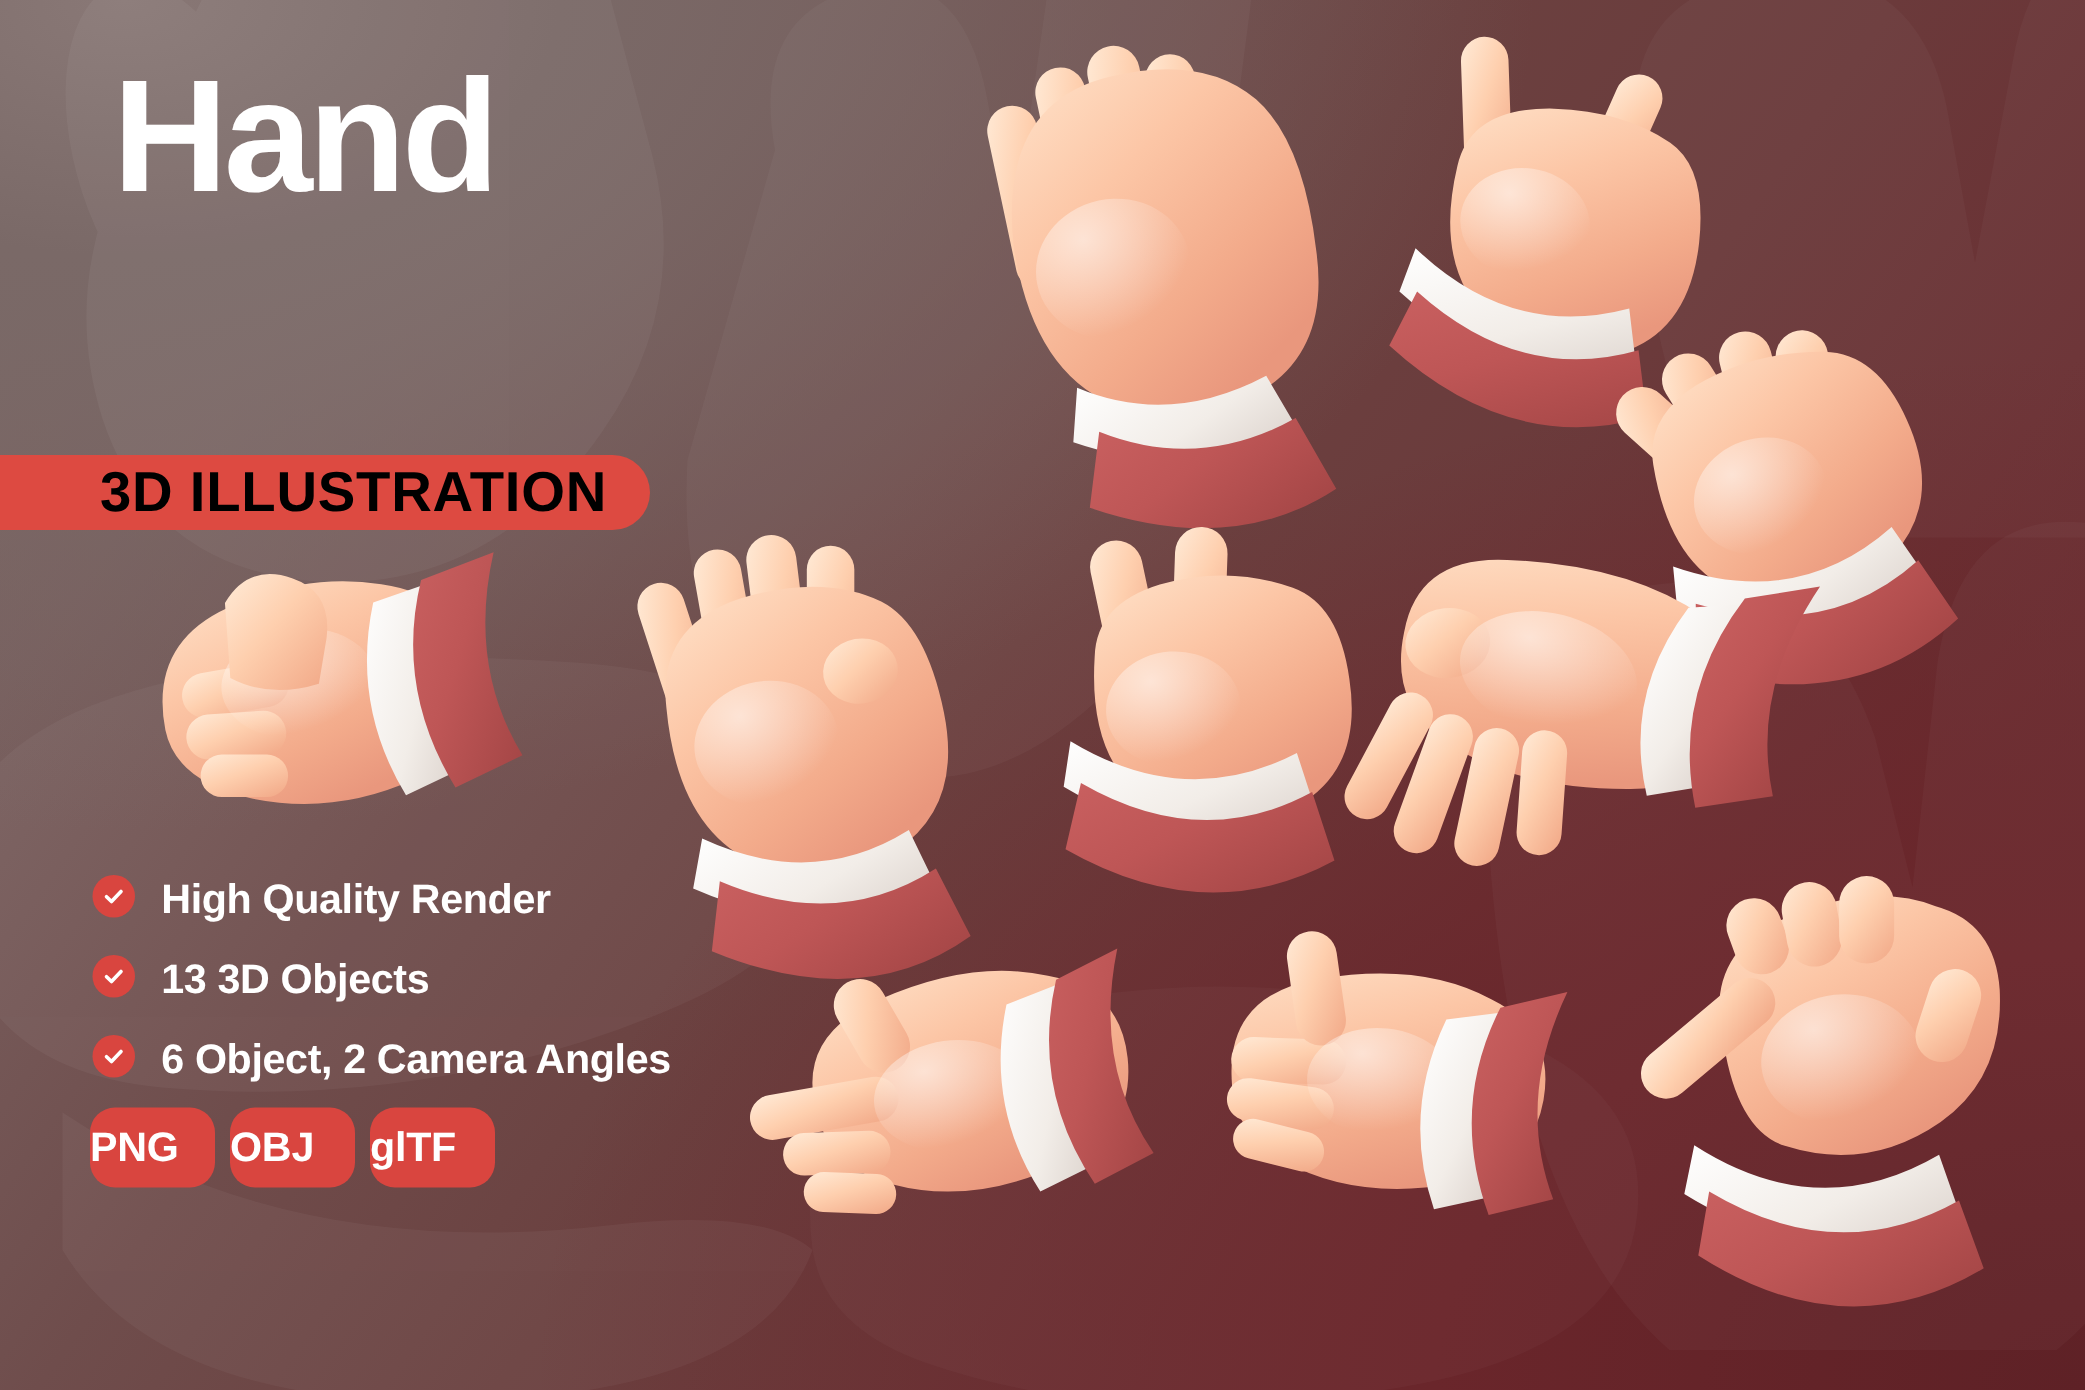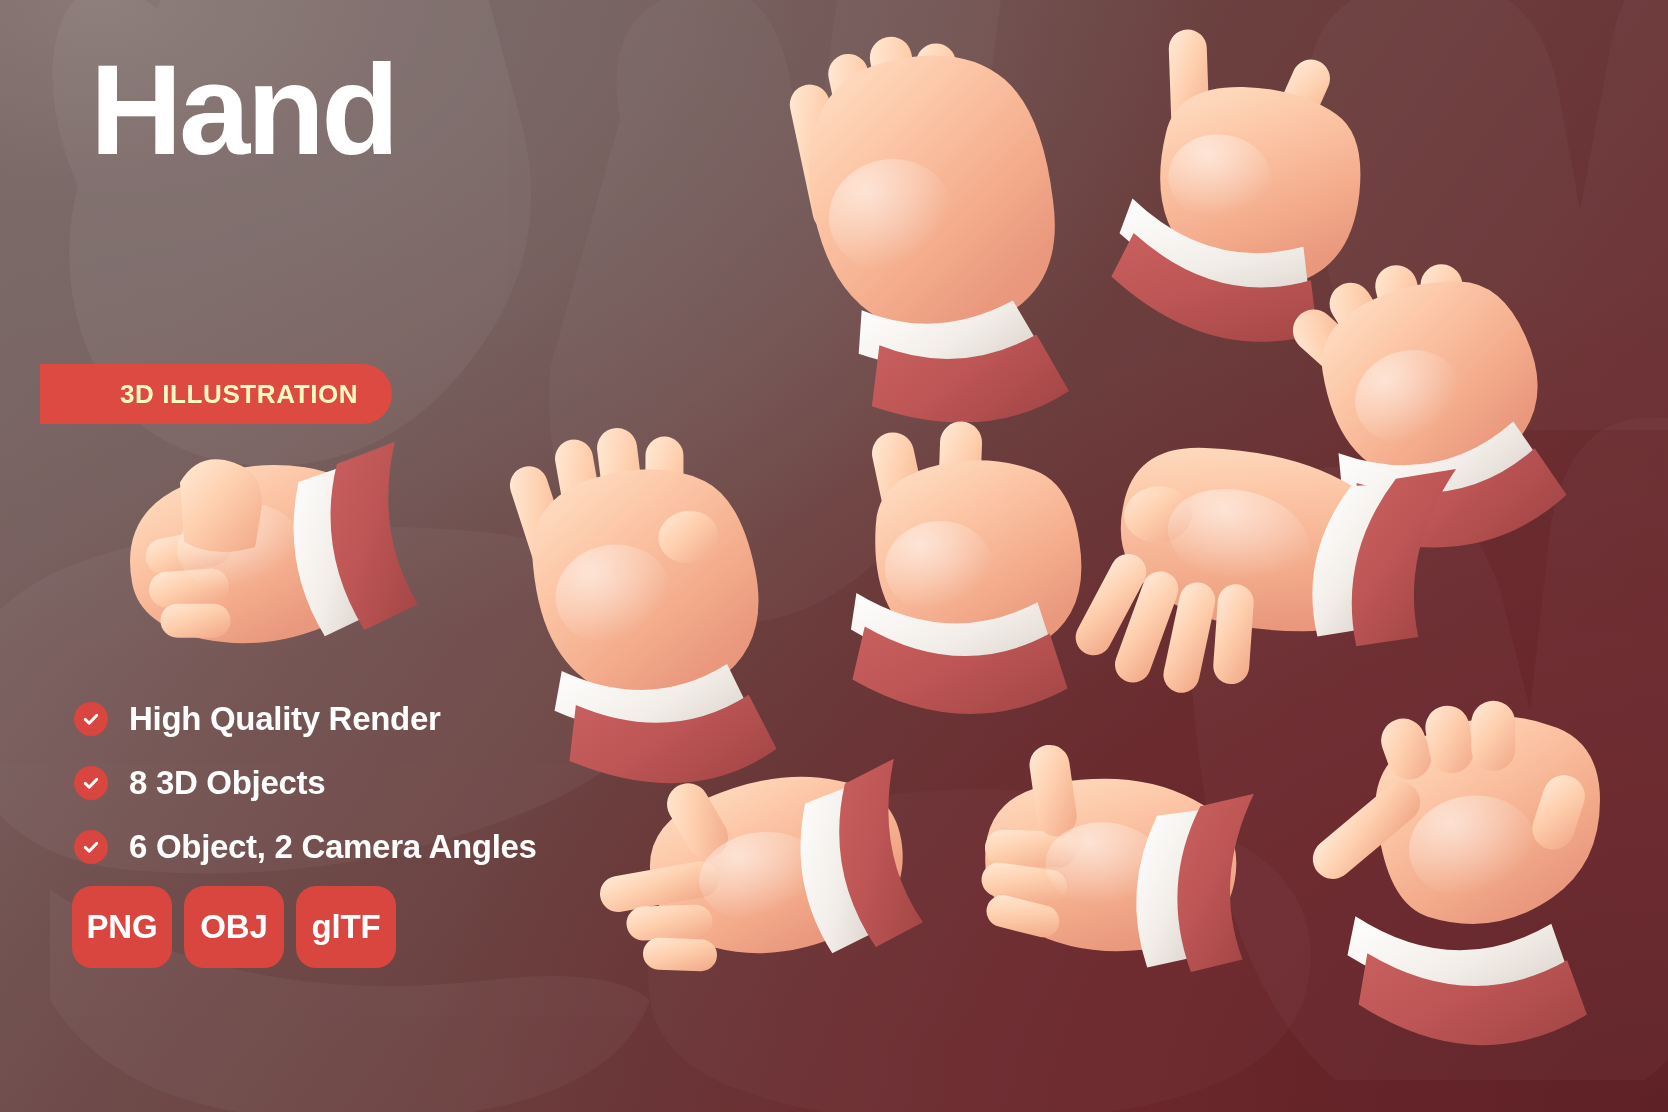--- a/index.html
+++ b/index.html
@@ -22,39 +22,38 @@
     color:#fff;font-weight:700;font-size:128px;line-height:0.97;
     letter-spacing:-3.5px;
   }
   #title .l{display:block;}
 
   #badge{
     position:absolute;left:0px;top:364px;height:60px;
     display:flex;align-items:center;
     padding:0 34px 0 80px;
     background:#dd4a41;border-radius:0 32px 32px 0;
-    color:#fef9c3;font-size:26px;font-weight:700;letter-spacing:.6px;
+    color:#000000;font-size:45px;font-weight:700;letter-spacing:.6px;
     box-sizing:border-box;
-    margin-left:40px;
   }
 
   #features{position:absolute;left:74px;top:700px;width:620px;}
-  .feat{display:flex;align-items:center;margin-bottom:26px;}
+  .feat{display:flex;align-items:flex-start;margin-bottom:26px;}
   .chk{
     width:34px;height:34px;border-radius:50%;background:#d9453f;
     flex:0 0 34px;display:flex;align-items:center;justify-content:center;
     margin-right:21px;
   }
   .chk svg{display:block;}
   .feat-label{color:#fff;font-size:33px;font-weight:700;letter-spacing:-.3px;white-space:nowrap;}
 
   #tags{position:absolute;left:72px;top:886px;display:flex;gap:12px;}
   .tag{
-    width:100px;height:82px;border-radius:20px;background:#d9453f;
-    display:flex;align-items:center;justify-content:center;
+    width:100px;height:64px;border-radius:20px;background:#d9453f;
+    display:flex;align-items:center;justify-content:flex-start;
     color:#fff;font-size:33px;font-weight:700;letter-spacing:-.2px;
   }
 </style>
 </head>
 <body>
 
 <div id="stage">
 
   <div class="ghost" style="left:-60px;top:-120px;">
     <svg width="760" height="700" viewBox="0 0 760 700">
@@ -347,21 +346,21 @@
       </span>
       <span class="feat-label">High Quality Render</span>
     </div>
 
     <div class="feat">
       <span class="chk">
         <svg width="20" height="20" viewBox="0 0 20 20">
           <path d="M4.2 10.4 L8.2 14.2 L15.8 6.2" fill="none" stroke="#ffffff" stroke-width="2.9" stroke-linecap="round" stroke-linejoin="round"></path>
         </svg>
       </span>
-      <span class="feat-label">8 3D Objects</span>
+      <span class="feat-label">13 3D Objects</span>
     </div>
 
     <div class="feat">
       <span class="chk">
         <svg width="20" height="20" viewBox="0 0 20 20">
           <path d="M4.2 10.4 L8.2 14.2 L15.8 6.2" fill="none" stroke="#ffffff" stroke-width="2.9" stroke-linecap="round" stroke-linejoin="round"></path>
         </svg>
       </span>
       <span class="feat-label">6 Object, 2 Camera Angles</span>
     </div>

